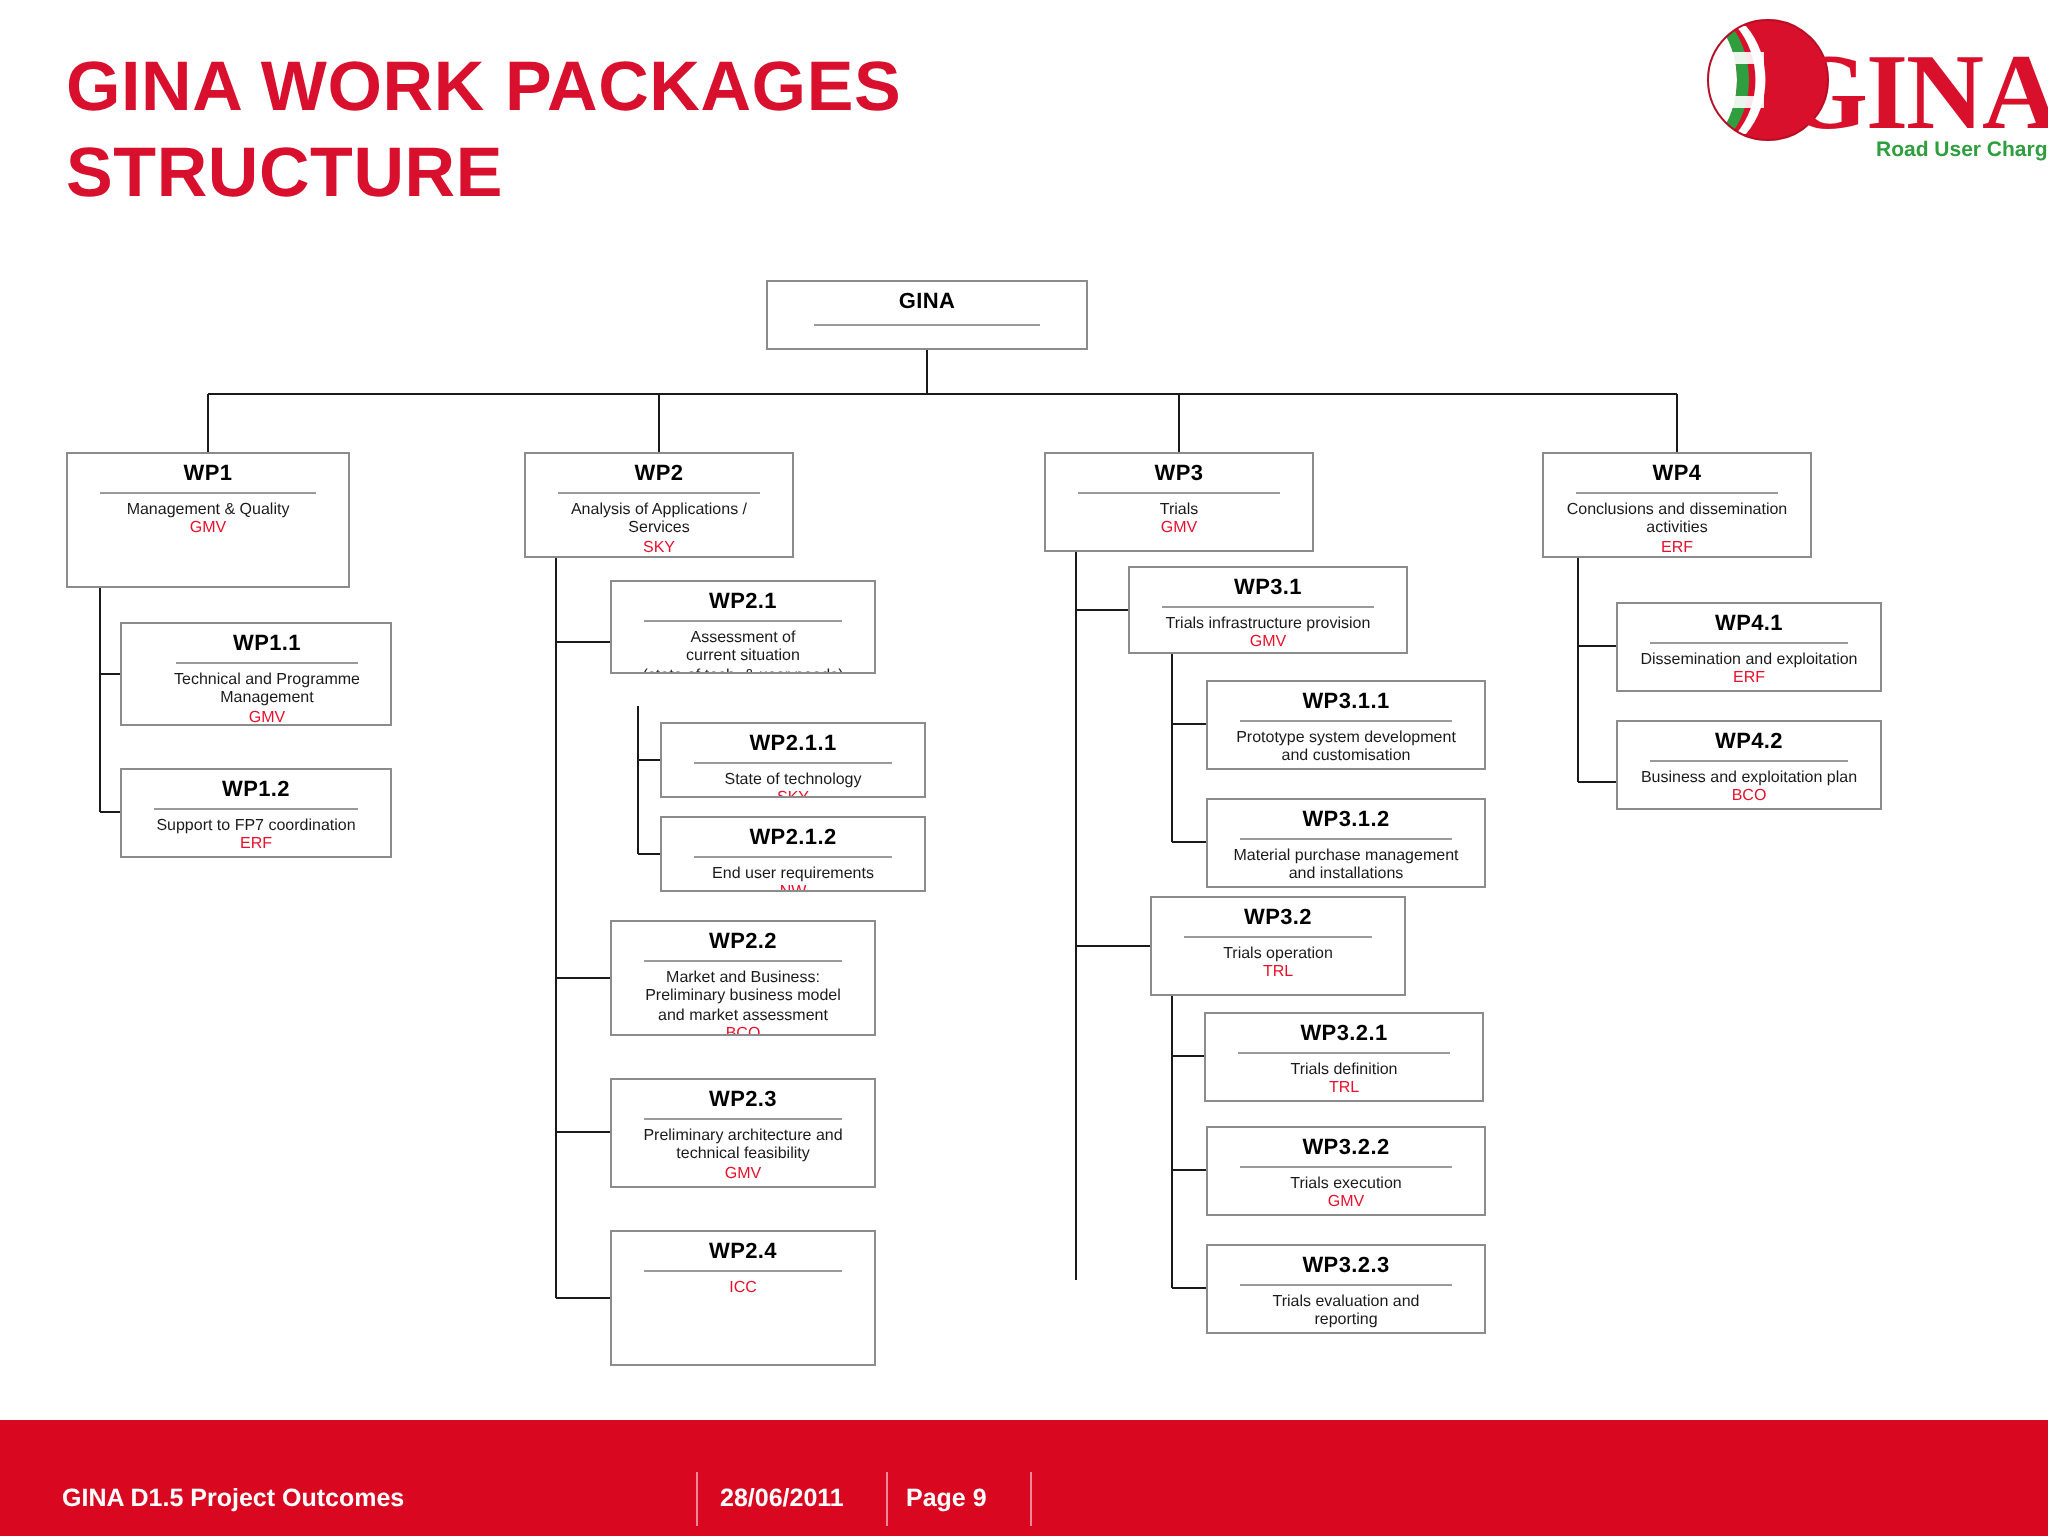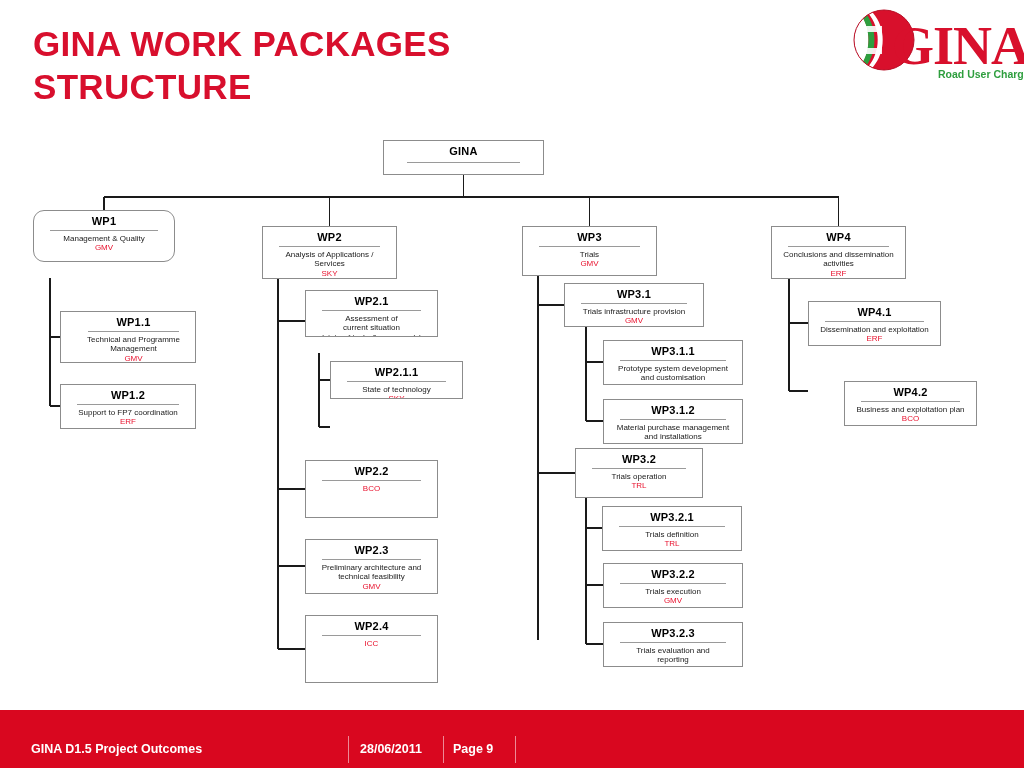--- a/index.html
+++ b/index.html
@@ -197,21 +197,21 @@
       <path d="M789 279 L789 391"></path>
       <path d="M789 323 L808 323"></path>
       <path d="M789 391 L808 391"></path>
     </g>
   </svg>
 
 <div class="node root" style="left: 383px; top: 140px; width: 161px; height: 35px;">
       <div class="n-title">GINA</div>
       <div class="n-rule"></div>
     </div>
-    <div class="node" style="left: 33px; top: 210px; width: 142px; height: 52px; border-radius: 11px;">
+    <div class="node" style="left: 33px; top: 226px; width: 142px; height: 68px;">
       <div class="n-title">WP1</div>
       <div class="n-rule"></div>
       <div class="n-desc">Management &amp; Quality</div>
       <div class="n-owner">GMV</div>
     </div>
     <div class="node" style="left: 60px; top: 311px; width: 136px; height: 52px; padding-left: 16px;">
       <div class="n-title">WP1.1</div>
       <div class="n-rule"></div>
       <div class="n-desc">Technical and Programme
 Management</div>
@@ -237,23 +237,32 @@
 current situation
 (state of tech. &amp; user needs)</div>
       <div class="n-owner">SKY</div>
     </div>
     <div class="node" style="left: 330px; top: 361px; width: 133px; height: 38px;">
       <div class="n-title">WP2.1.1</div>
       <div class="n-rule"></div>
       <div class="n-desc">State of technology</div>
       <div class="n-owner">SKY</div>
     </div>
+    <div class="node" style="left: 330px; top: 408px; width: 133px; height: 38px;">
+      <div class="n-title">WP2.1.2</div>
+      <div class="n-rule"></div>
+      <div class="n-desc">End user requirements</div>
+      <div class="n-owner">NW</div>
+    </div>
     <div class="node" style="left: 305px; top: 460px; width: 133px; height: 58px;">
       <div class="n-title">WP2.2</div>
       <div class="n-rule"></div>
+      <div class="n-desc">Market and Business:
+Preliminary business model
+and market assessment</div>
       <div class="n-owner">BCO</div>
     </div>
     <div class="node" style="left: 305px; top: 539px; width: 133px; height: 55px;">
       <div class="n-title">WP2.3</div>
       <div class="n-rule"></div>
       <div class="n-desc">Preliminary architecture and
 technical feasibility</div>
       <div class="n-owner">GMV</div>
     </div>
     <div class="node" style="left: 305px; top: 615px; width: 133px; height: 68px;">
@@ -318,21 +327,21 @@
       <div class="n-desc">Conclusions and dissemination
 activities</div>
       <div class="n-owner">ERF</div>
     </div>
     <div class="node" style="left: 808px; top: 301px; width: 133px; height: 45px;">
       <div class="n-title">WP4.1</div>
       <div class="n-rule"></div>
       <div class="n-desc">Dissemination and exploitation</div>
       <div class="n-owner">ERF</div>
     </div>
-    <div class="node" style="left: 808px; top: 381px; width: 133px; height: 45px; margin-left: 36px;">
+    <div class="node" style="left: 808px; top: 360px; width: 133px; height: 45px;">
       <div class="n-title">WP4.2</div>
       <div class="n-rule"></div>
       <div class="n-desc">Business and exploitation plan</div>
       <div class="n-owner">BCO</div>
     </div>
   </div>
 
 <div id="footer-bar">
   <div class="f-text" id="footer-title">GINA D1.5 Project Outcomes</div>
   <div class="f-sep" id="sep-1"></div>

